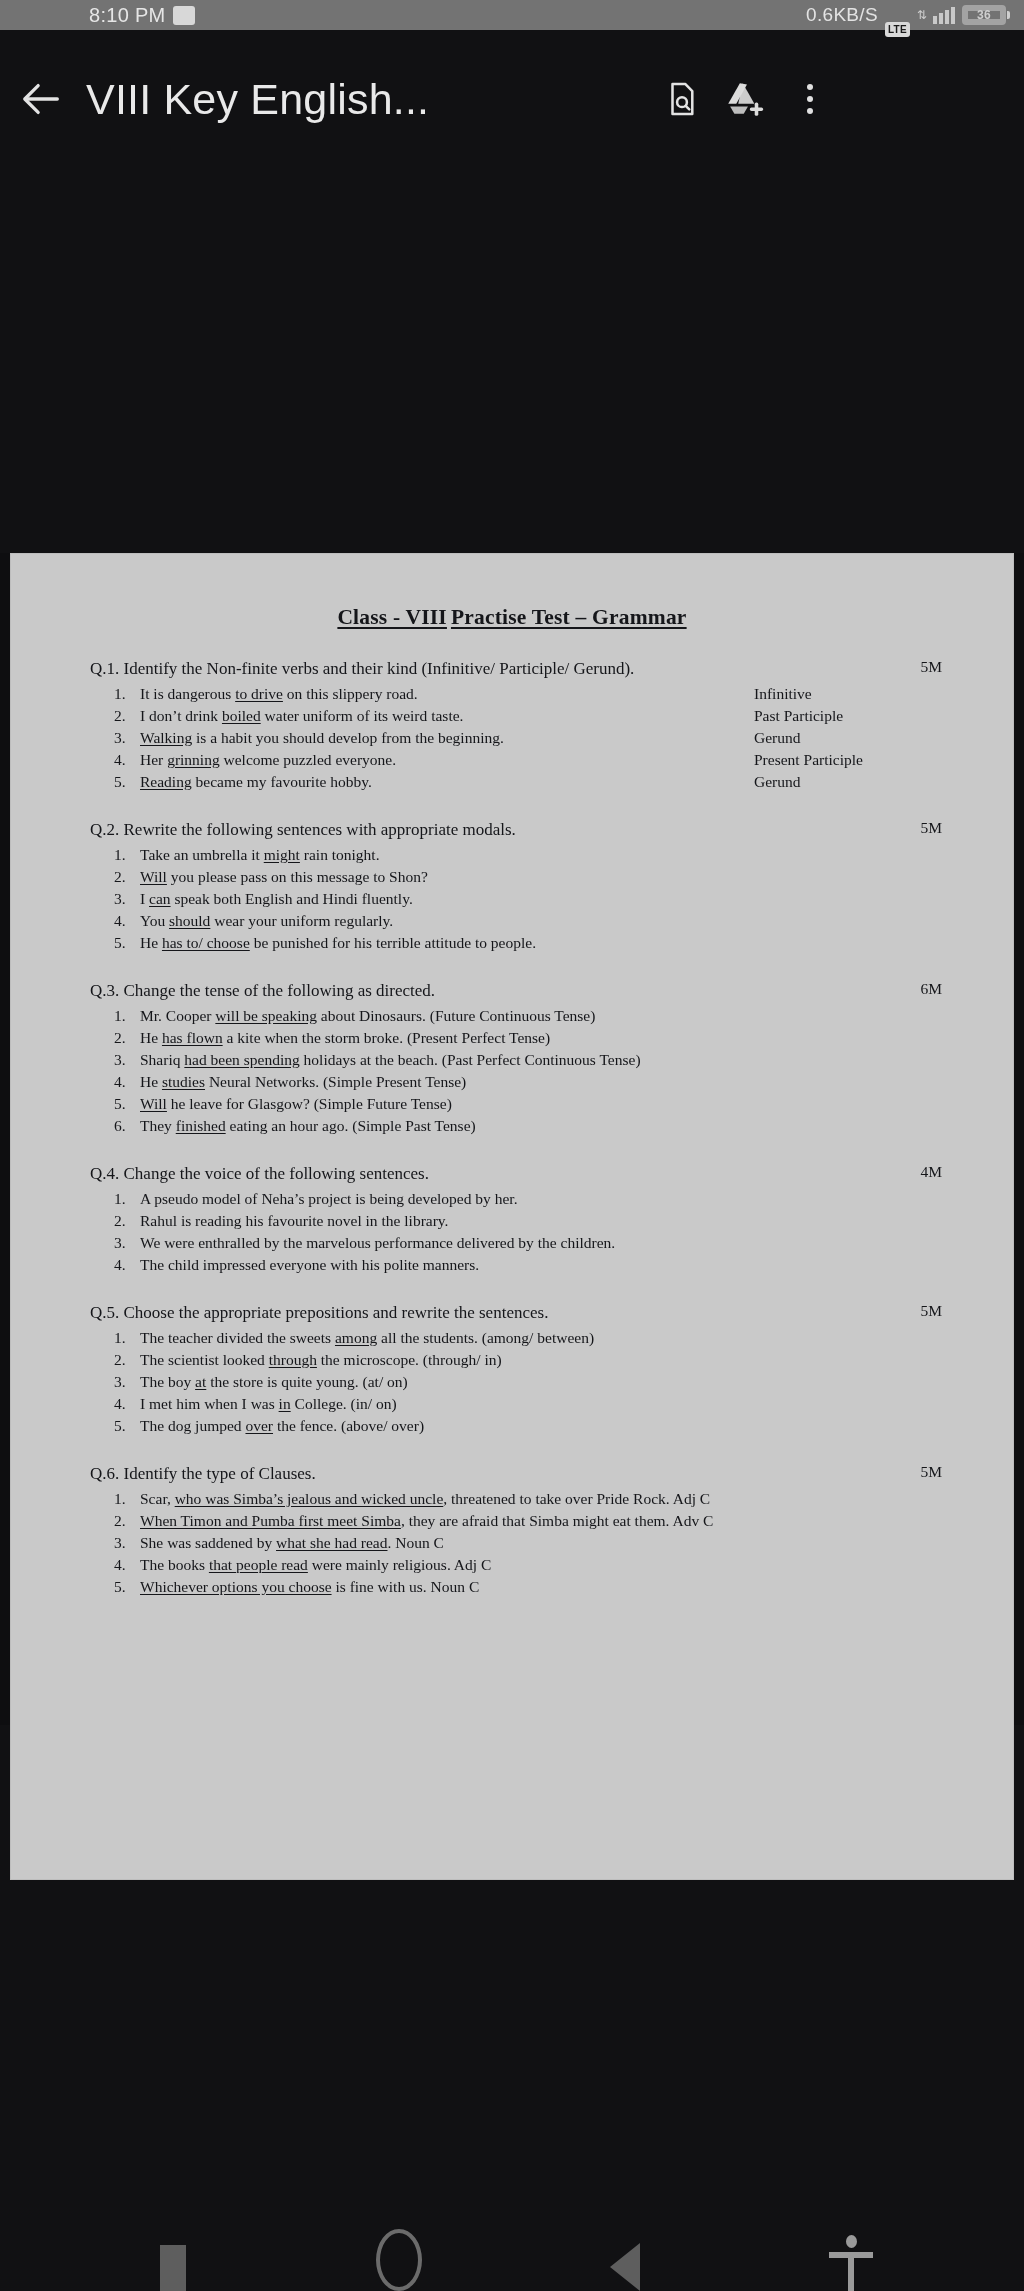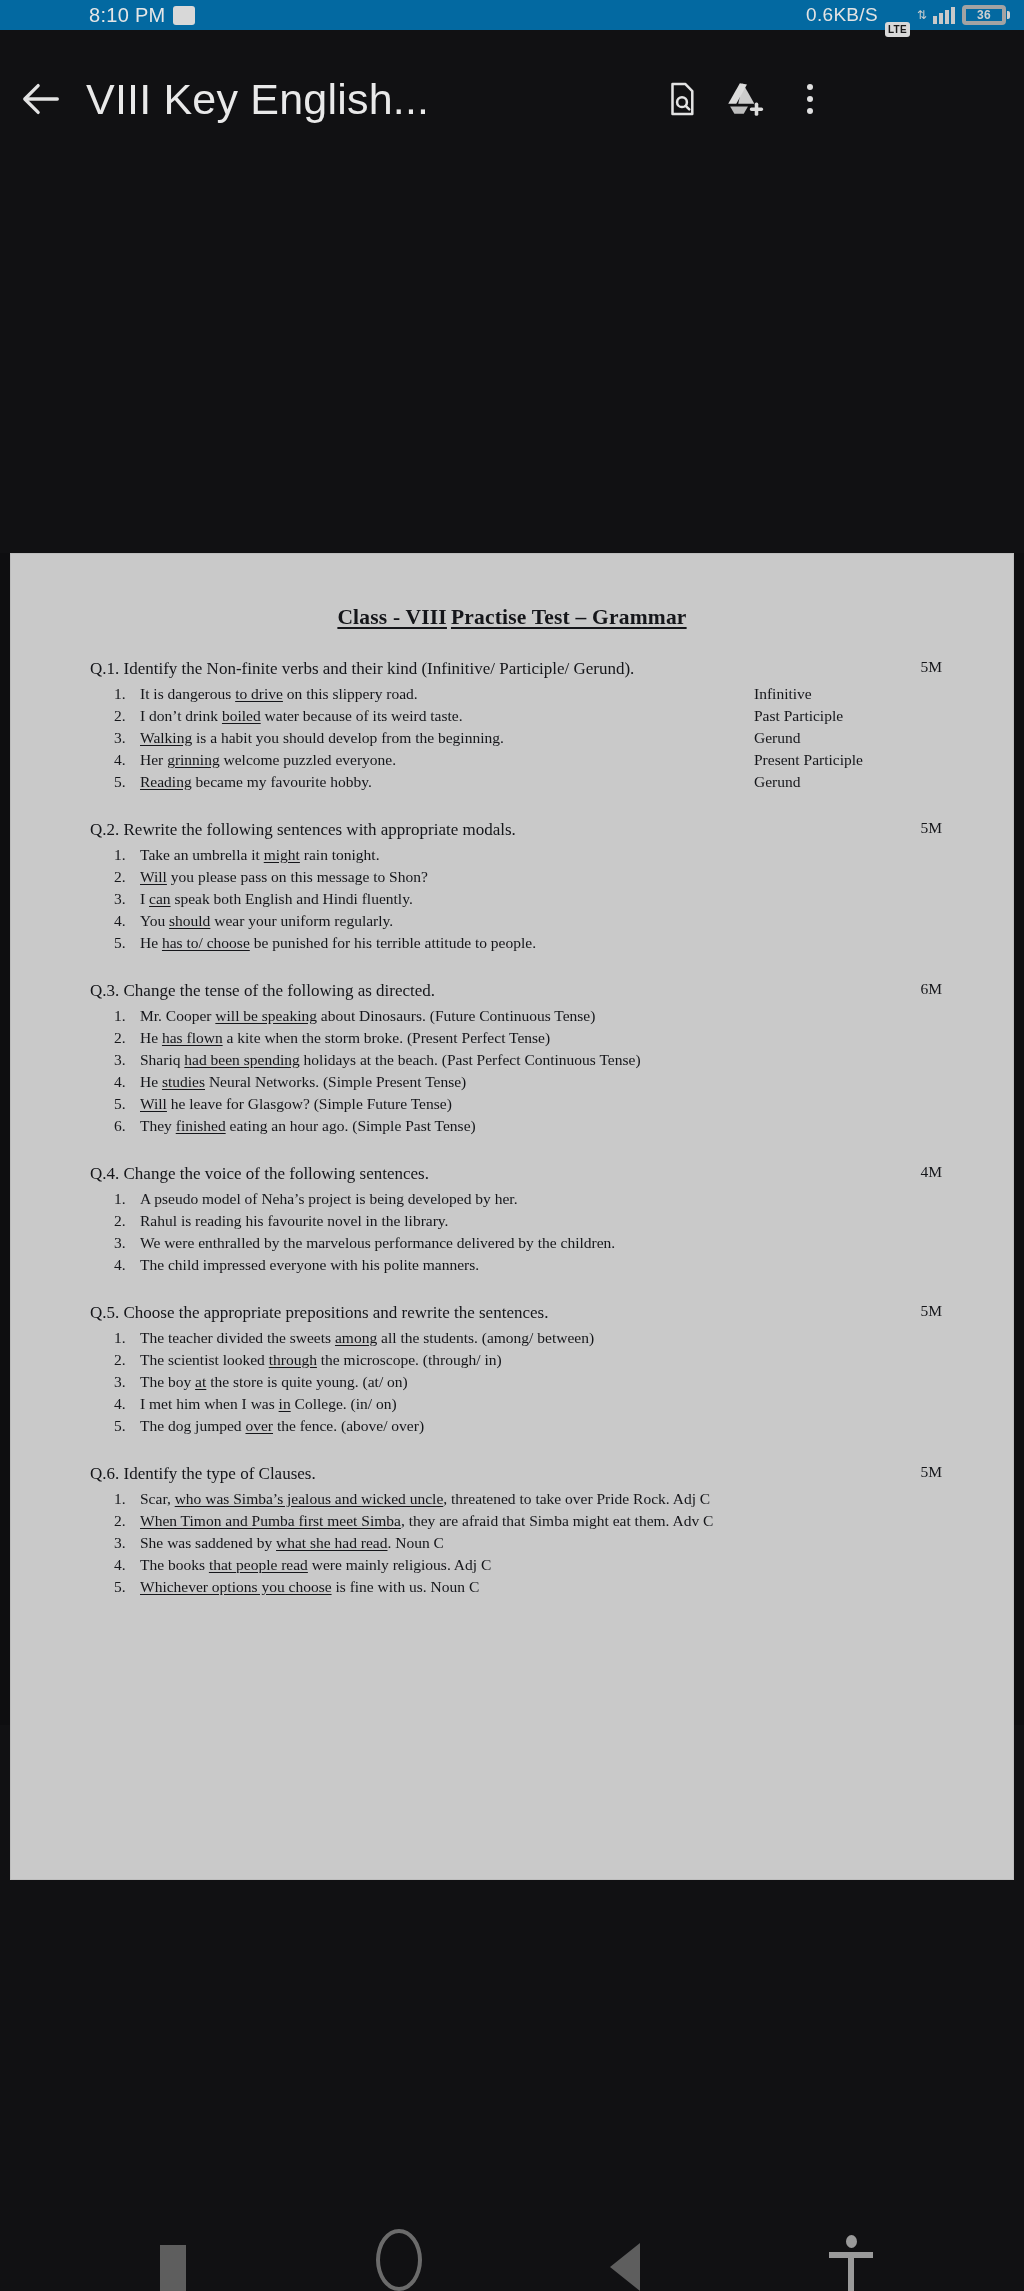--- a/index.html
+++ b/index.html
@@ -7,21 +7,21 @@
     width:1024px; height:2291px;
     background:#000;
     font-family:"Liberation Sans", sans-serif;
     overflow:hidden;
   }
   #app { position:relative; width:1024px; height:2291px; background:#111113; }
 
   
   .statusbar {
     position:absolute; top:0; left:0; width:1024px; height:30px;
-    background:#0369a1; color:#d8d8d8;
+    background:#737373; color:#d8d8d8;
     display:flex; align-items:center; justify-content:space-between;
     padding:0 14px; font-size:19px; letter-spacing:.3px;
   }
   .sb-left, .sb-right { display:flex; align-items:center; gap:7px; }
   .sb-left { padding-left:75px; }
   .clock { font-size:20px; color:#e6e6e6; font-weight:400; }
   .sb-pill { width:22px; height:19px; background:#d8d8d8; border-radius:3px; }
   .netspeed { font-size:19px; color:#e3e3e3; }
   .lte-badge {
     font-size:10px; line-height:1; color:#1b1b1b; background:#d9d9d9;
@@ -29,21 +29,21 @@
   }
   .datarrows { font-size:12px; color:#cfcfcf; letter-spacing:-1px; }
   .bars { display:flex; align-items:flex-end; gap:2px; height:18px; }
   .bars i { display:block; width:4px; background:#c9c9c9; }
   .bars i:nth-child(1){height:8px}.bars i:nth-child(2){height:11px}
   .bars i:nth-child(3){height:14px}.bars i:nth-child(4){height:17px}
   .battery {
     display:flex; align-items:center;
   }
   .battery .shell {
-    width:44px; height:20px; border:4px solid #a3a3a3; border-radius:4px;
+    width:44px; height:20px; border:6px solid #a3a3a3; border-radius:4px;
     display:flex; align-items:center; justify-content:center;
     font-size:12px; color:#cfcfcf; font-weight:700;
   }
   .battery .nub { width:3px; height:8px; background:#cfcfcf; border-radius:0 2px 2px 0; margin-left:1px; }
 
   
   .appbar {
     position:absolute; top:54px; left:0; width:864px; height:90px;
     display:flex; align-items:center; padding:0 22px 0 10px;
   }
@@ -195,21 +195,21 @@
               <div class="qhead">Q.1. Identify the Non-finite verbs and their kind (Infinitive/ Participle/ Gerund).</div>
               <div class="marks">5M</div>
               <ol class="items">
                 <li>
                   <span class="num">1.</span>
                   <span class="txt"><span>It is dangerous </span><u class="ul">to drive</u><span> on this slippery road.</span></span>
                   <span class="ans">Infinitive</span>
                 </li>
                 <li>
                   <span class="num">2.</span>
-                  <span class="txt"><span>I don’t drink </span><u class="ul">boiled</u><span> water because of its weird taste.</span></span>
+                  <span class="txt"><span>I don’t drink </span><u class="ul">boiled</u><span> water uniform of its weird taste.</span></span>
                   <span class="ans">Past Participle</span>
                 </li>
                 <li>
                   <span class="num">3.</span>
                   <span class="txt"><span></span><u class="ul">Walking</u><span> is a habit you should develop from the beginning.</span></span>
                   <span class="ans">Gerund</span>
                 </li>
                 <li>
                   <span class="num">4.</span>
                   <span class="txt"><span>Her </span><u class="ul">grinning</u><span> welcome puzzled everyone.</span></span>

